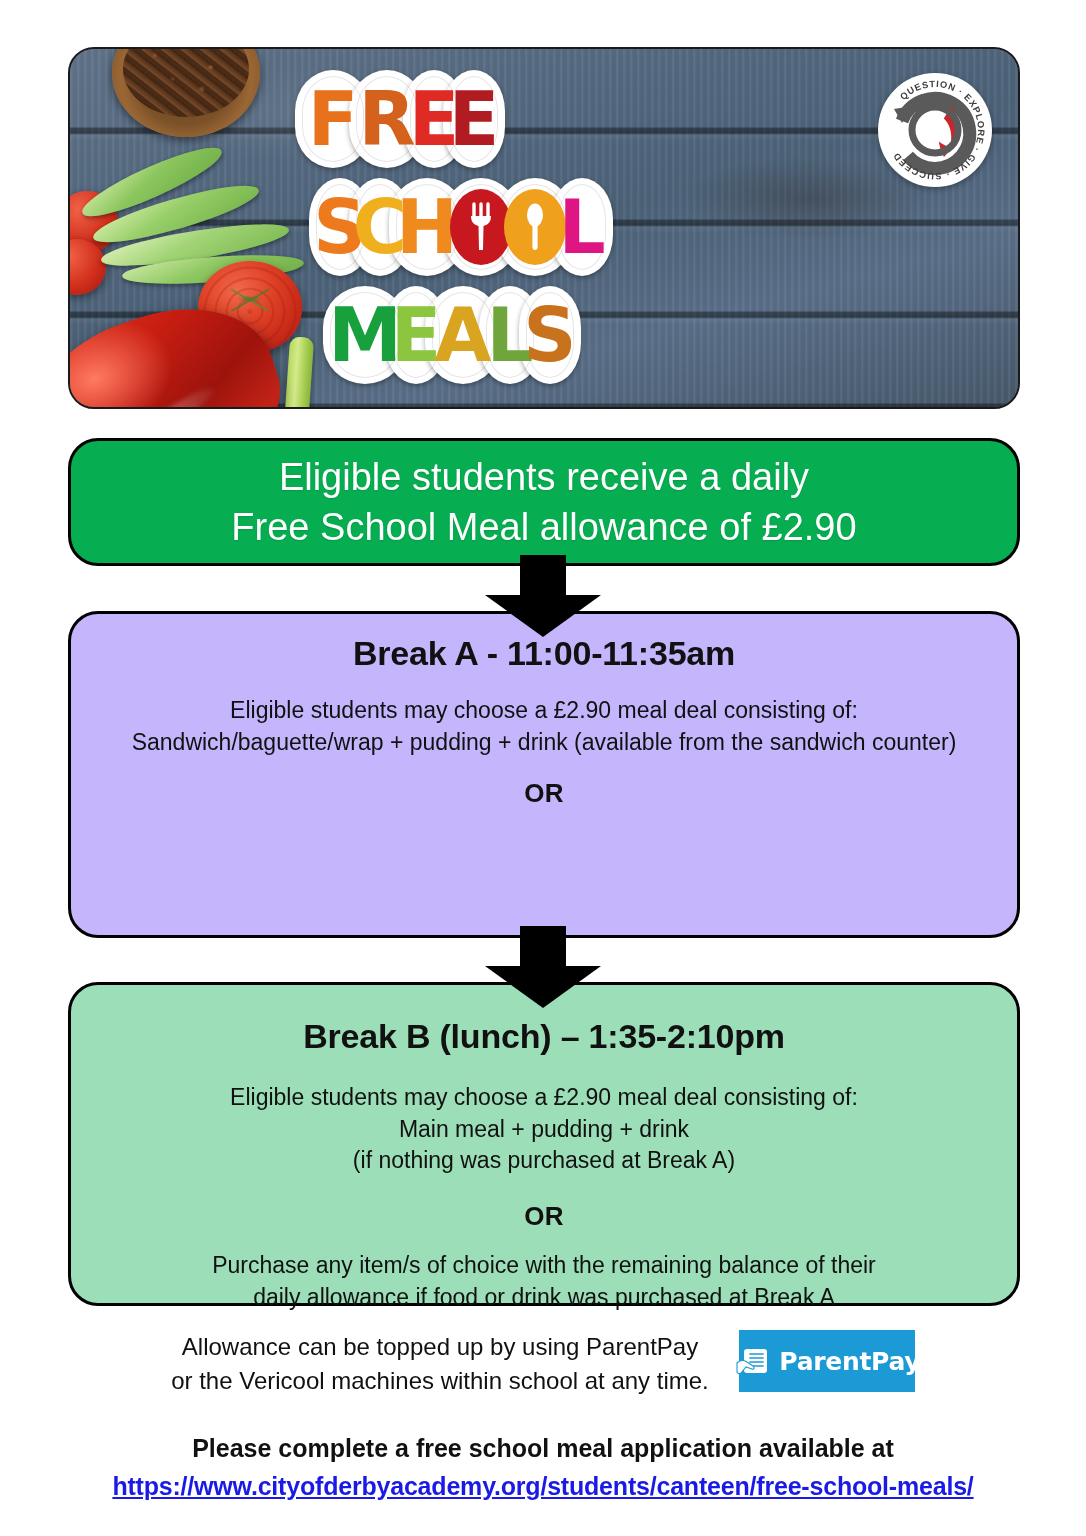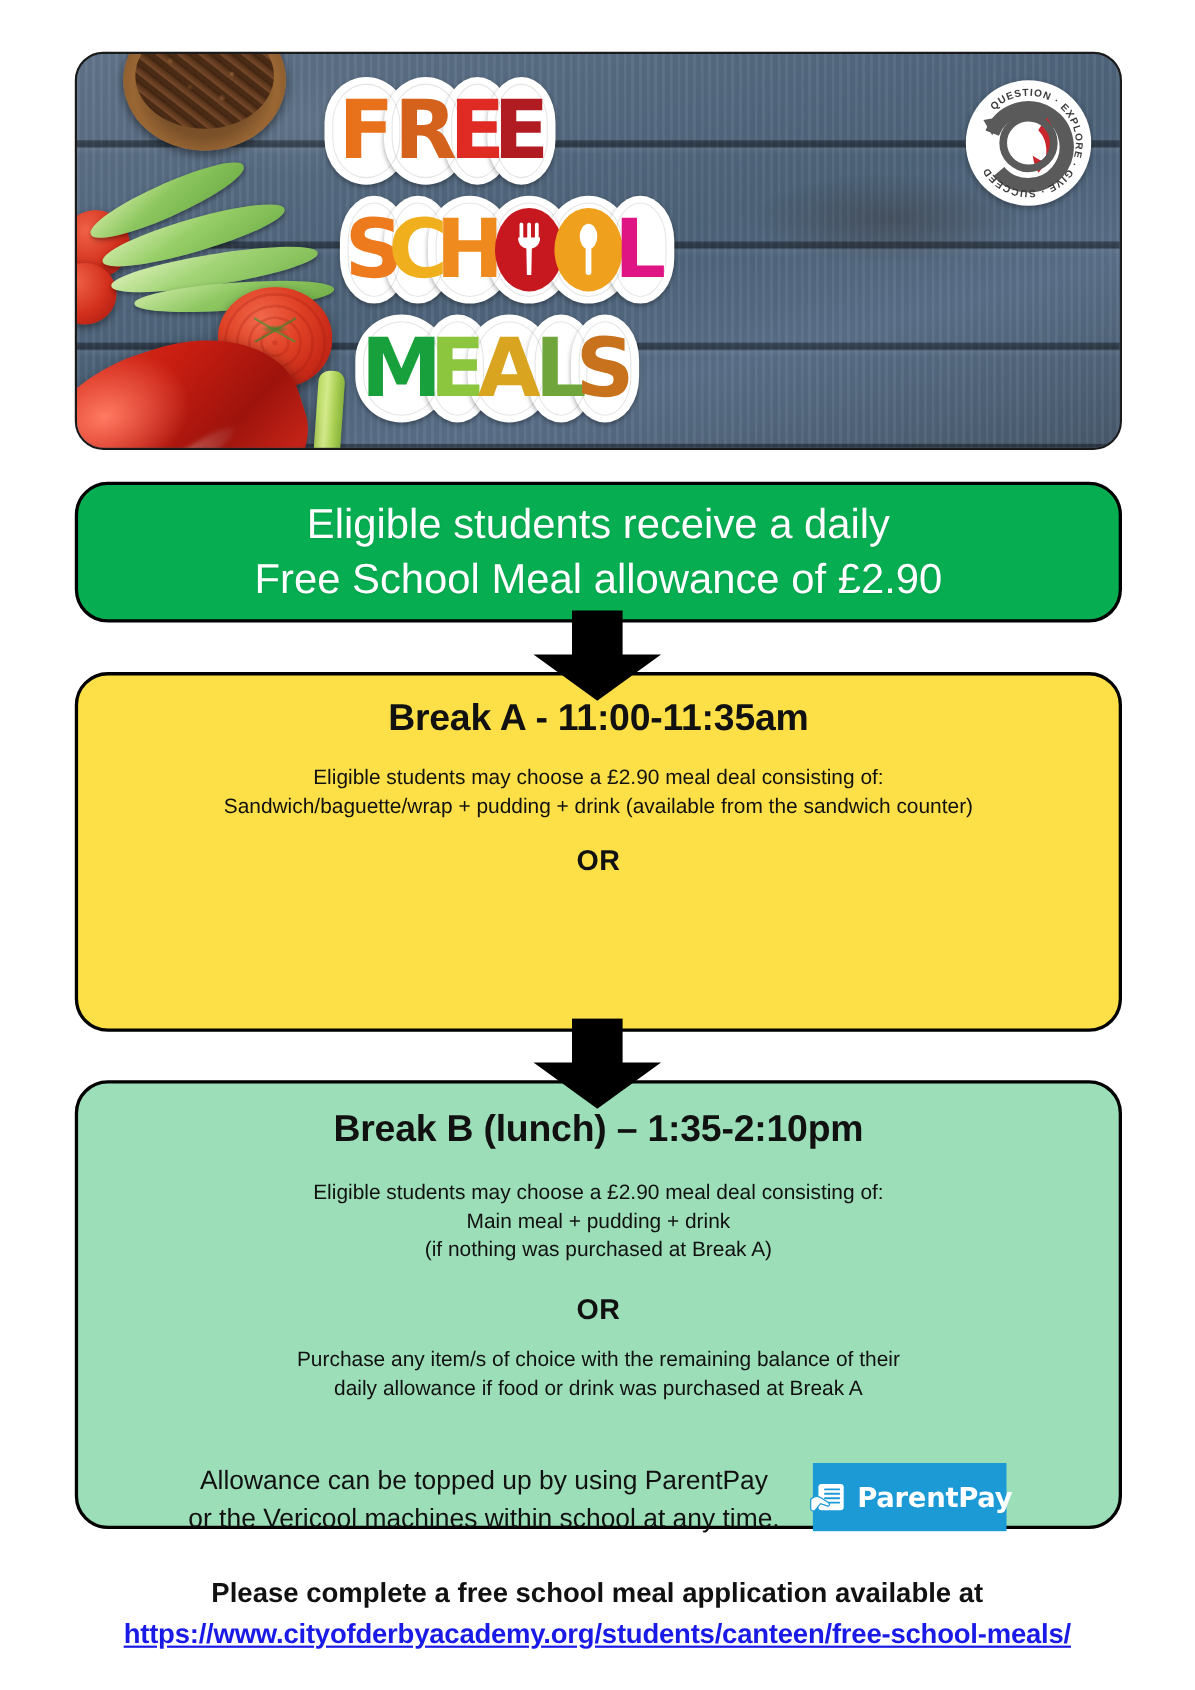--- a/index.html
+++ b/index.html
@@ -253,41 +253,41 @@
     color: #ffffff;
     font-size: 38px;
     font-weight: 400;
     line-height: 1.32;
     text-shadow: 0 1px 2px rgba(0,0,0,0.12);
   }
 
   .box-break-a {
     top: 611px;
     height: 327px;
-    background: #fde047;
+    background: #c4b5fd;
     padding: 20px 30px 16px;
   }
   .box-break-b {
     top: 982px;
-    height: 408px;
+    height: 324px;
     background: #9BDEB8;
-    padding: 22px 30px 16px;
+    padding: 32px 30px 16px;
   }
 
   .box-heading {
     font-size: 34px;
     font-weight: 700;
     color: #111111;
     letter-spacing: -0.2px;
     margin-bottom: 22px;
   }
   .box-break-b .box-heading { margin-bottom: 26px; }
 
   .box-body {
-    font-size: 19px;
+    font-size: 23px;
     color: #111111;
     line-height: 1.38;
     font-weight: 400;
   }
   .box-body p { margin: 0; }
   .or-label {
     font-size: 26px;
     font-weight: 700;
     color: #111111;
     margin: 20px 0 16px;

